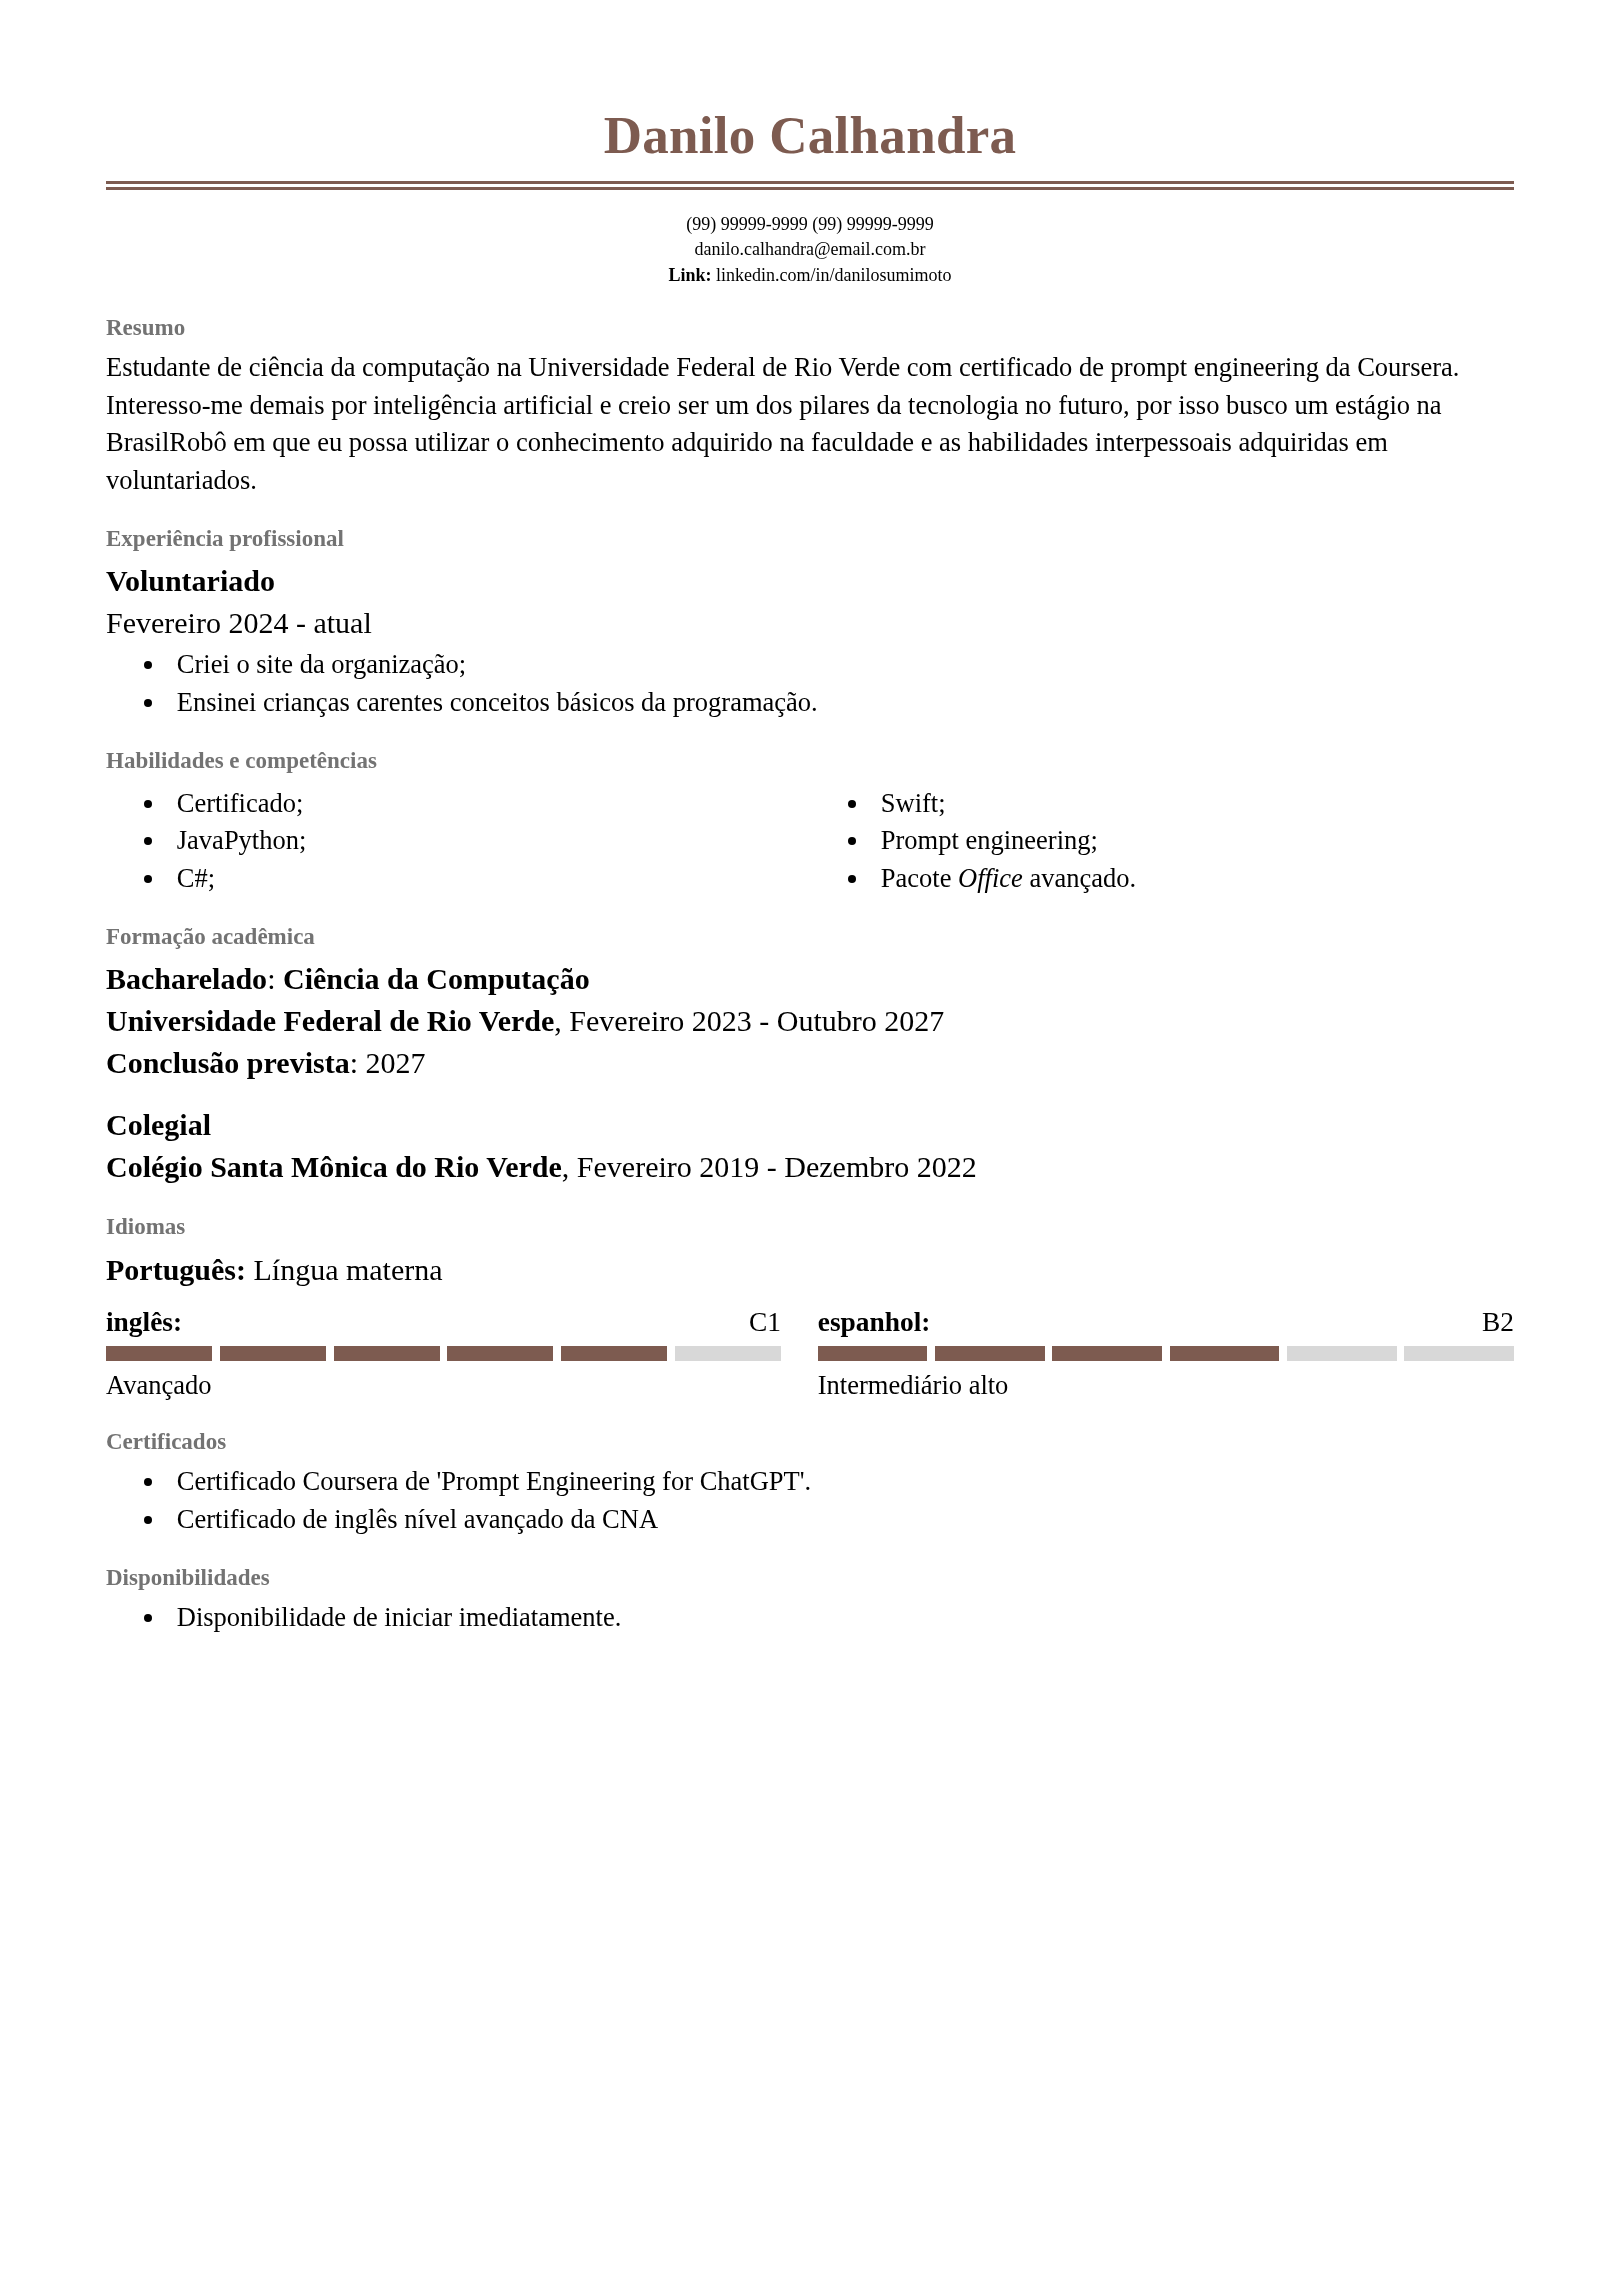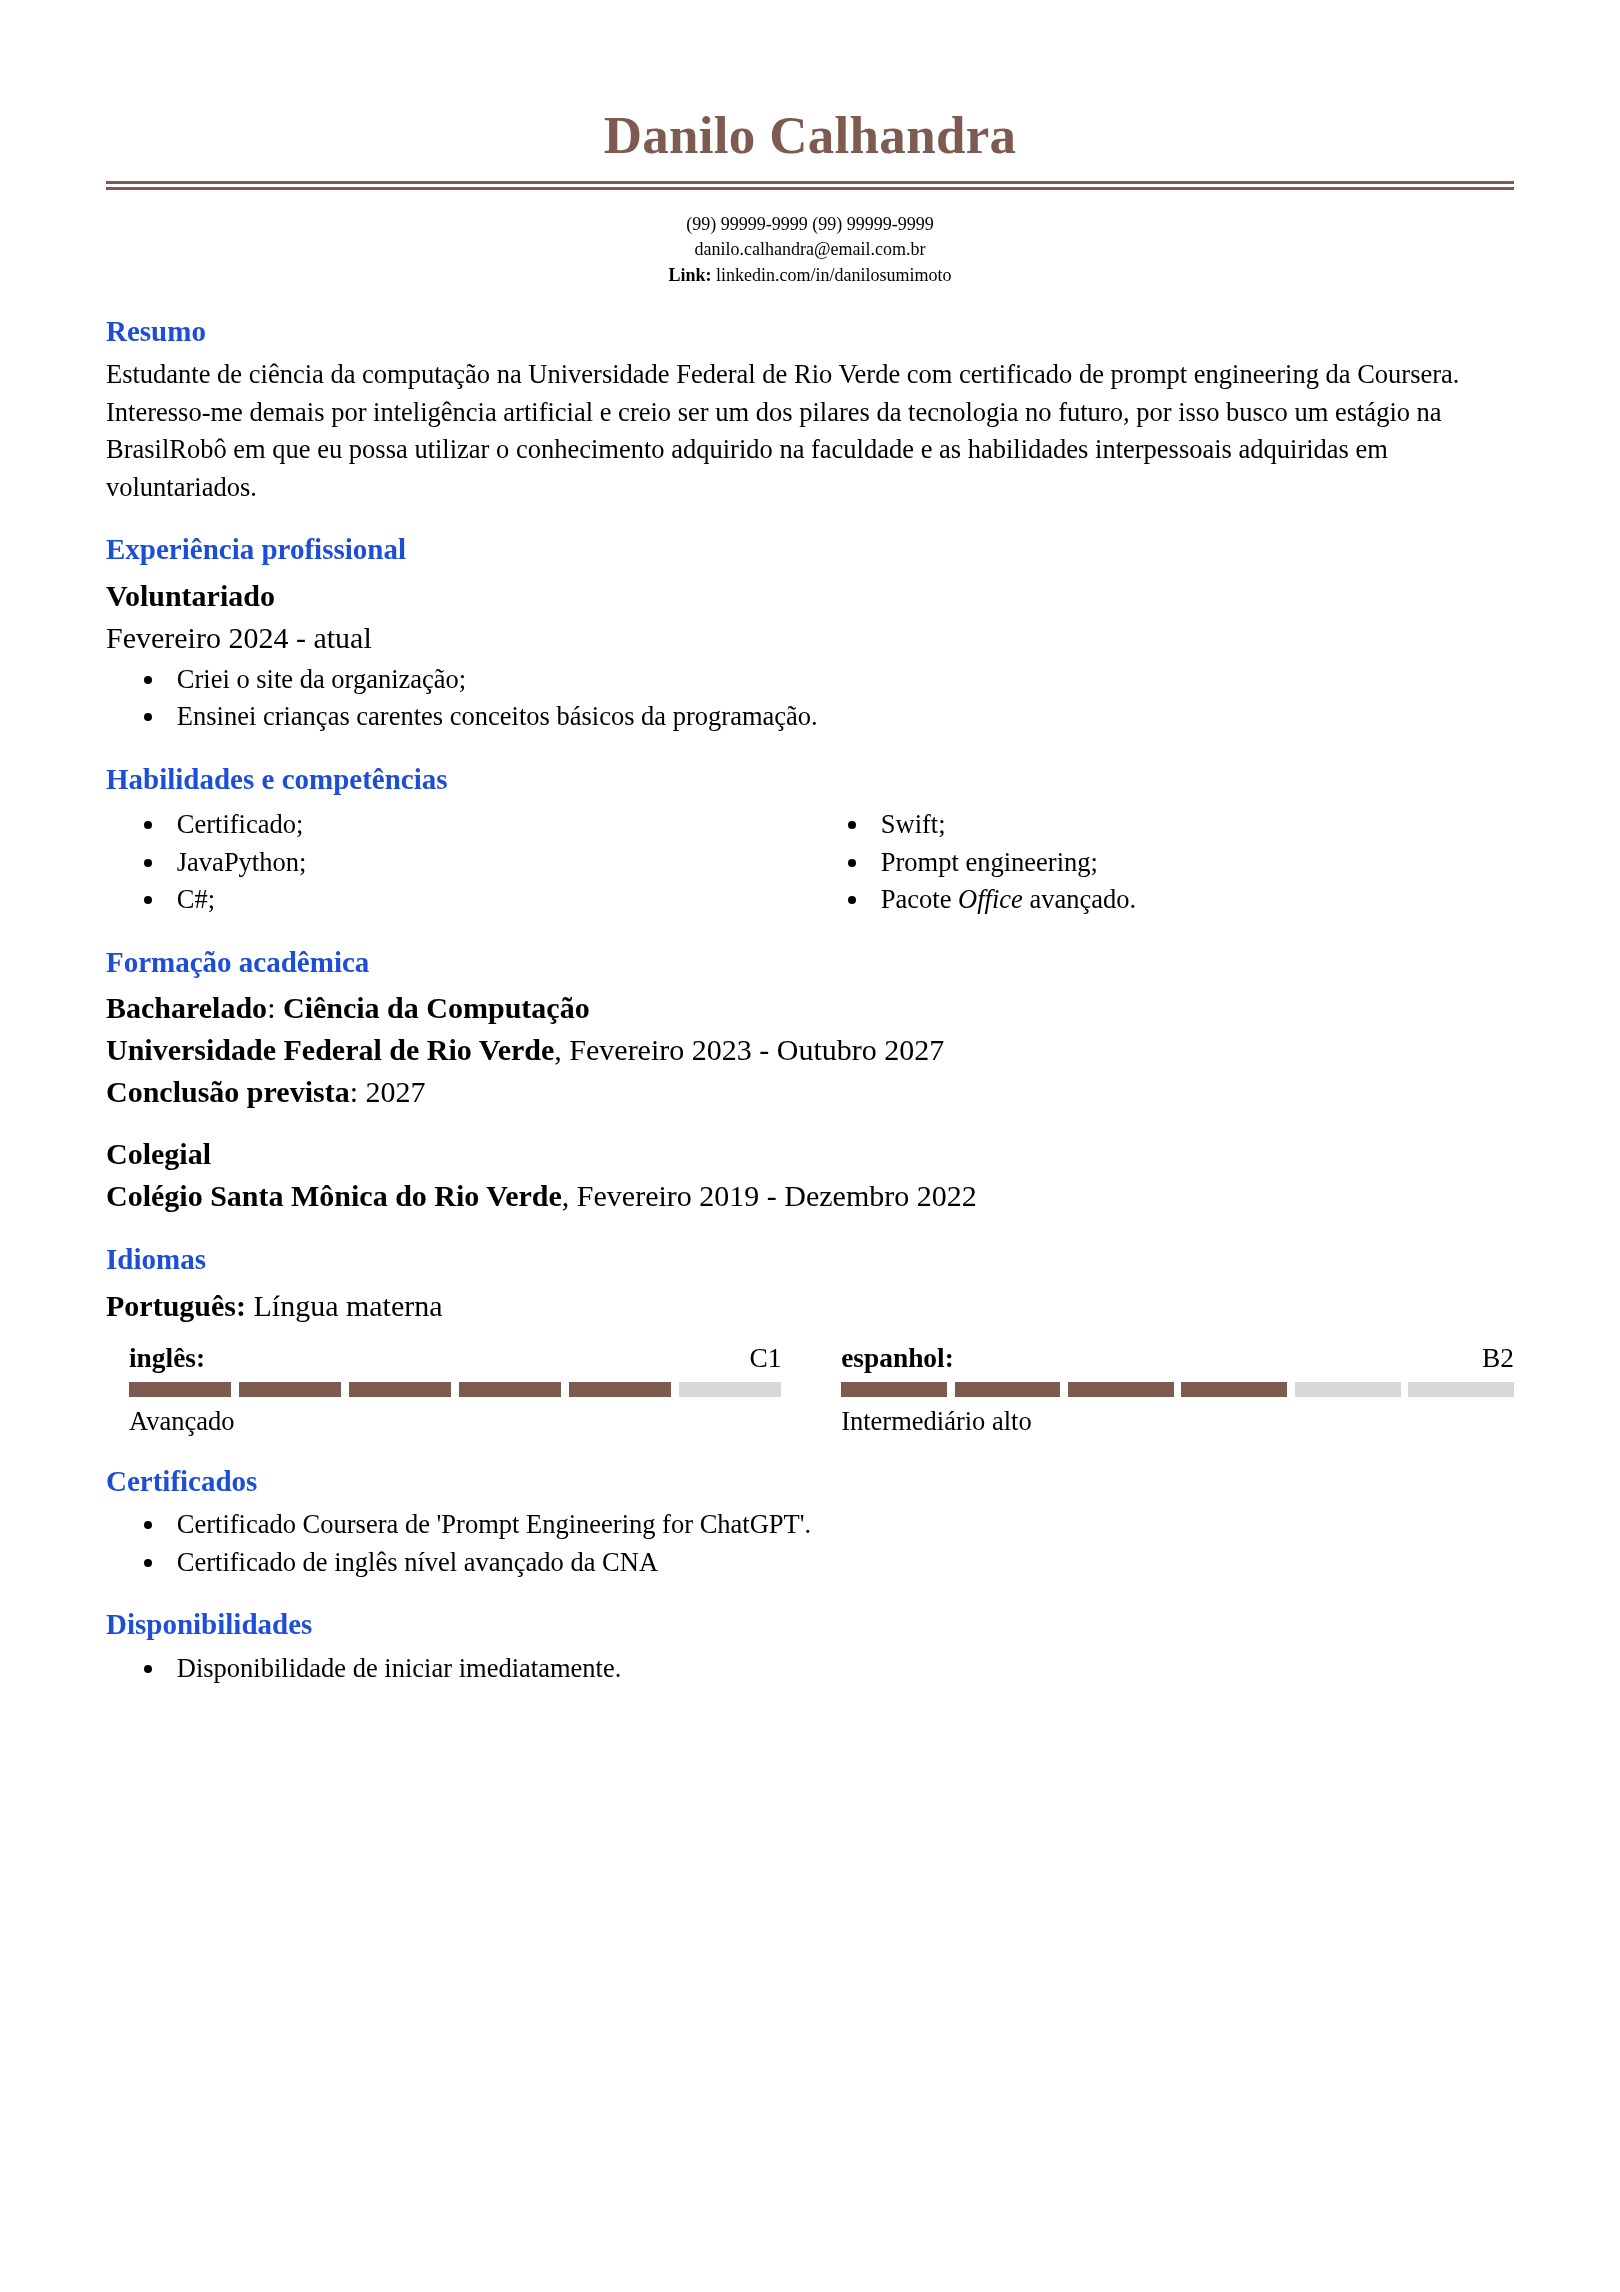--- a/index.html
+++ b/index.html
@@ -55,22 +55,22 @@
     font-size: 18px;
     line-height: 1.42;
     margin-top: 21.6px;
     color: #000;
   }
   .contact div { white-space: nowrap; }
   .contact b { font-weight: bold; }
 
   
   h2.section {
-    color: #1d4ed8;
-    font-size: 29px;
+    color: #737373;
+    font-size: 23px;
     font-weight: bold;
     margin: 25.5px 0 7.8px 0;
     line-height: 1.2;
   }
   .body-text {
     font-size: 26.5px;
     line-height: 1.42;
     margin: 0;
     text-align: left;
   }
@@ -107,21 +107,20 @@
 
   
   .lang-row {
     display: flex;
     width: 100%;
     margin-top: 15.7px;
   }
   .lang-col {
     width: 50%;
     box-sizing: border-box;
-    margin-left: 23px;
   }
   .lang-col.left { padding-right: 29px; }
   .lang-col.right { padding-left: 7.8px; }
 
   .lang-head {
     display: flex;
     justify-content: space-between;
     align-items: baseline;
     font-size: 27.4px;
   }

